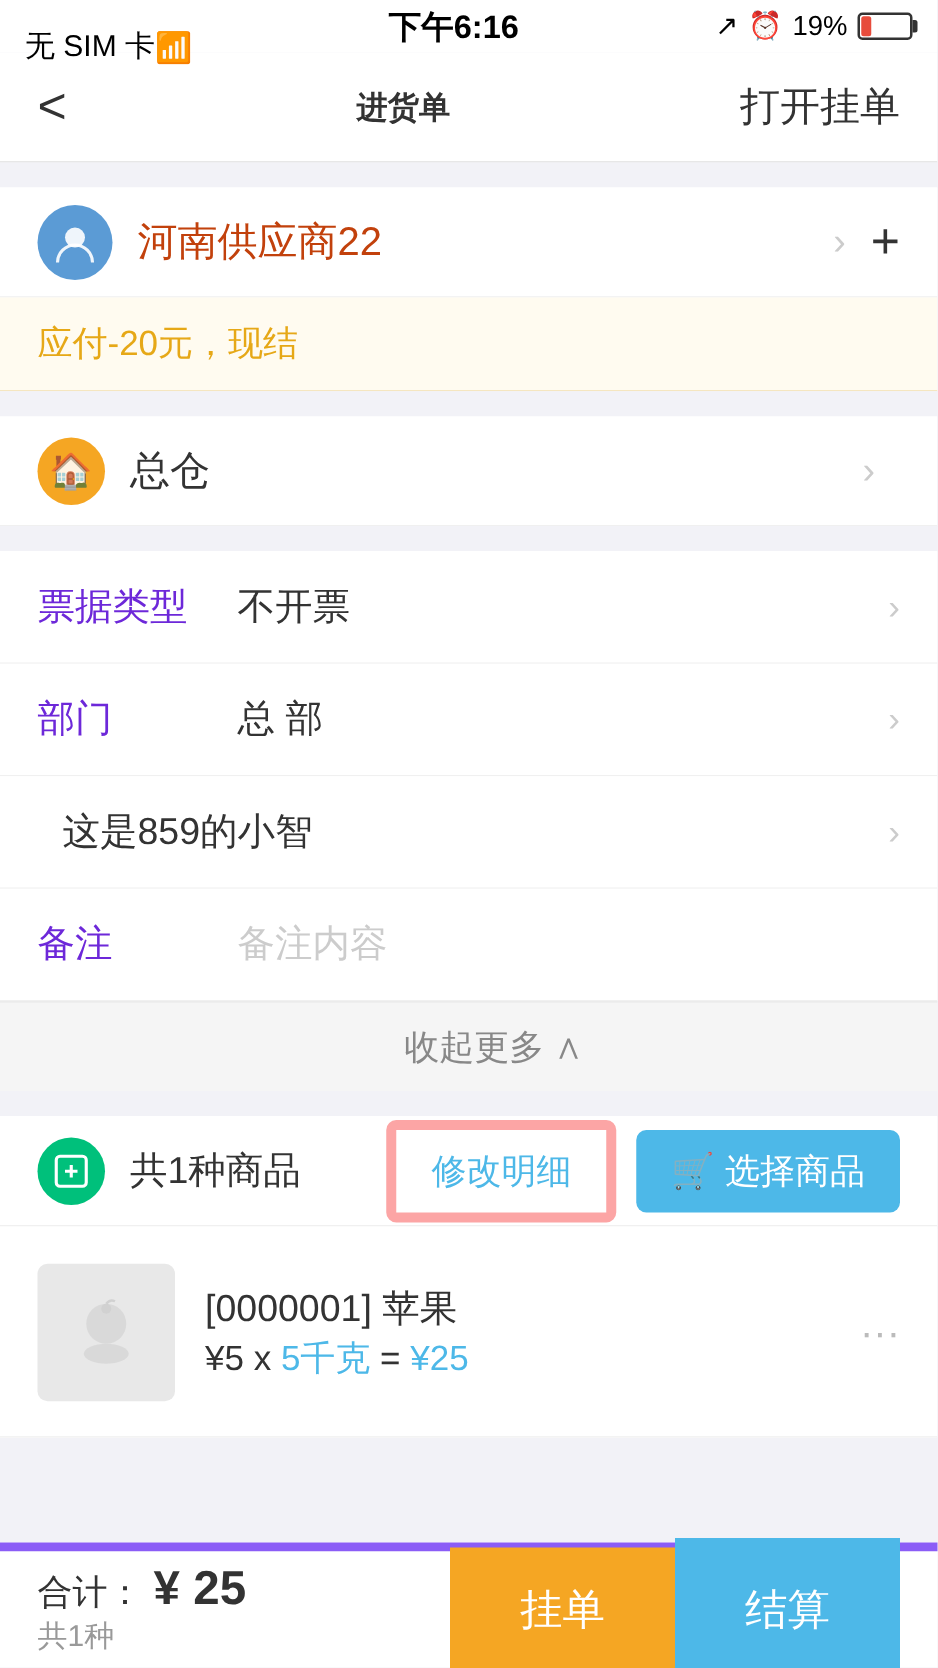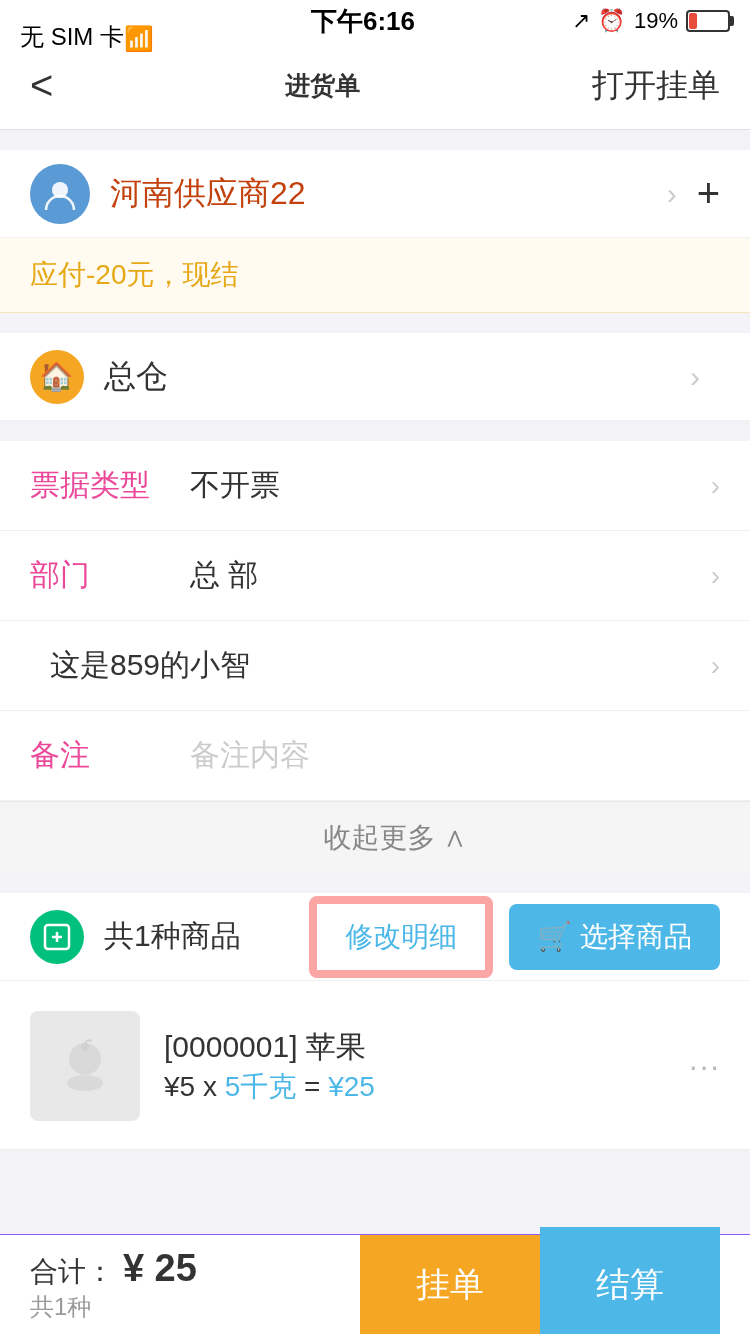--- a/index.html
+++ b/index.html
@@ -101,21 +101,21 @@
     .row-item {
       background: #fff;
       display: flex;
       align-items: center;
       padding: 0 30px;
       height: 90px;
       border-bottom: 1px solid #f0f0f0;
     }
     .row-item .label {
       font-size: 30px;
-      color: #ec4899;
+      color: #6d28d9;
       min-width: 140px;
       font-family: Liberation Mono, monospace;
     }
     .row-item .value {
       flex: 1;
       font-size: 30px;
       color: #333;
       padding-left: 20px;
     }
     .row-item .value.placeholder {
@@ -234,21 +234,21 @@
       color: #bbb; font-size: 32px; cursor: pointer;
     }
 
     
     .footer-total {
       background: #fff;
       display: flex;
       align-items: center;
       padding: 16px 30px;
       height: 100px;
-      border-top: 1px solid #8b5cf6;
+      border-top: 7px solid #8b5cf6;
       position: fixed;
       bottom: 0;
       width: 750px;
     }
     .footer-left { flex: 1; }
     .footer-total-label {
       font-size: 28px; color: #333;
     }
     .footer-total-amount {
       font-size: 38px; color: #333; font-weight: 600;

